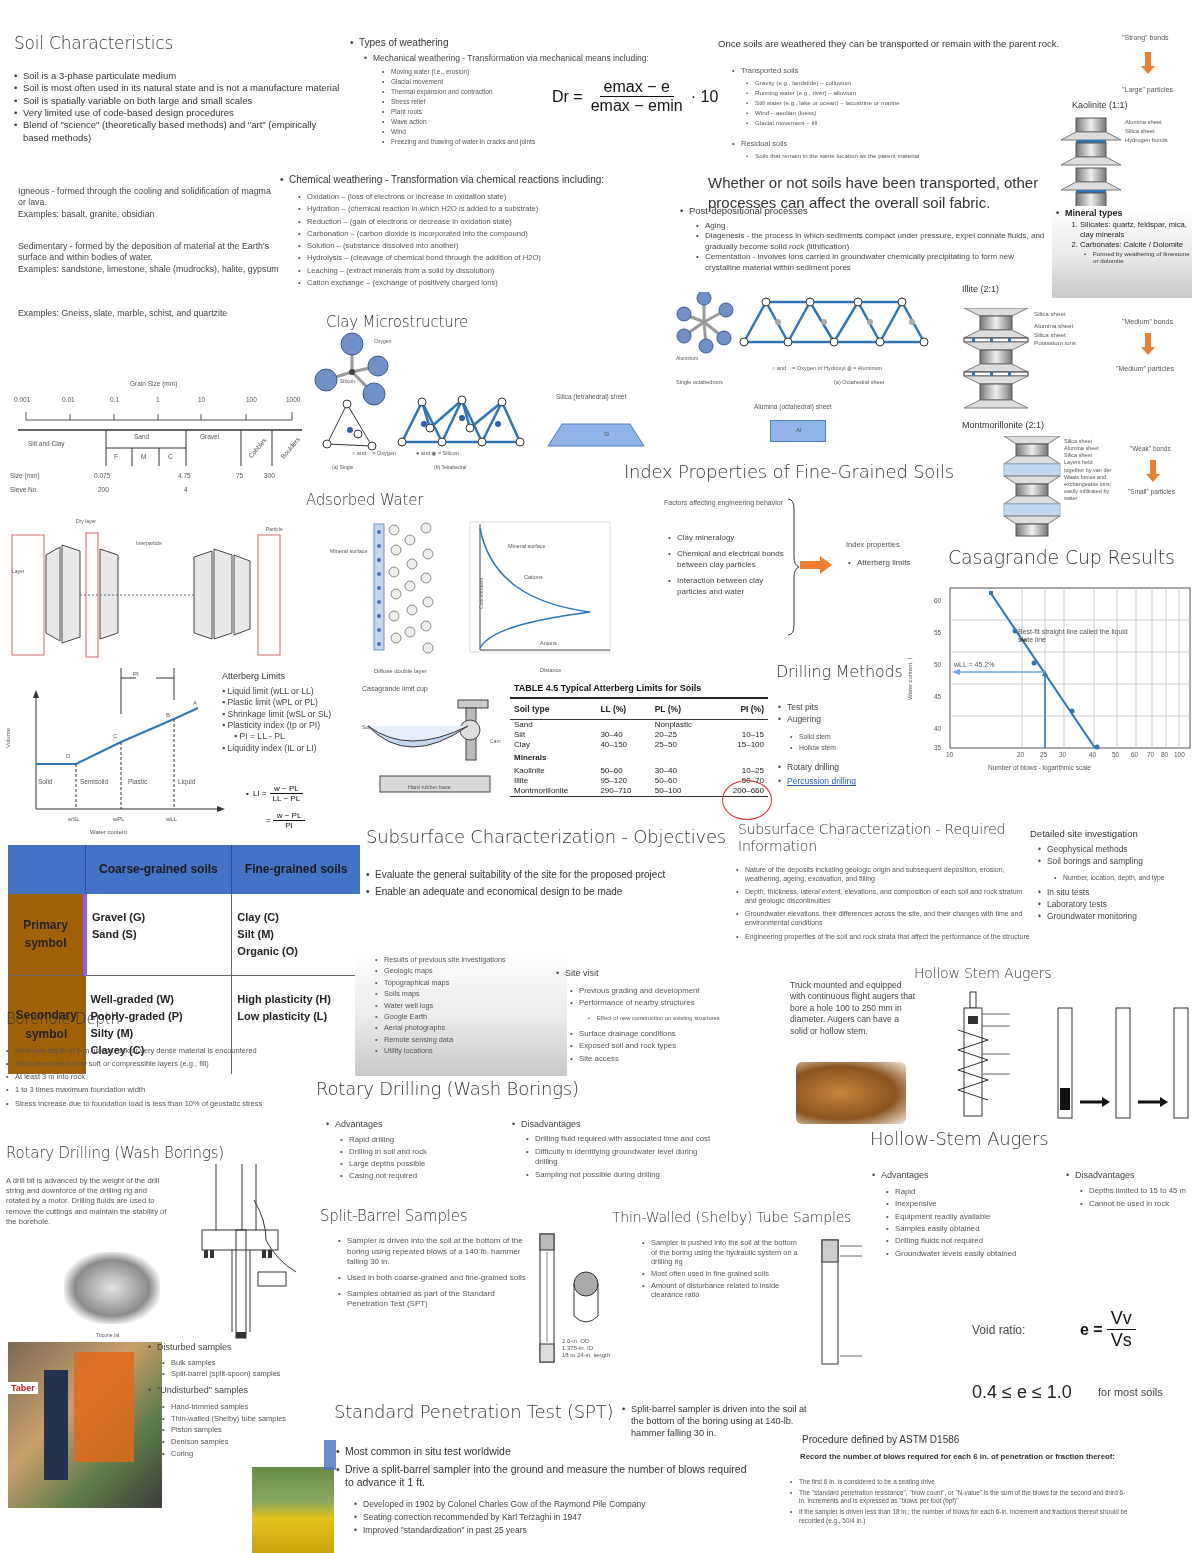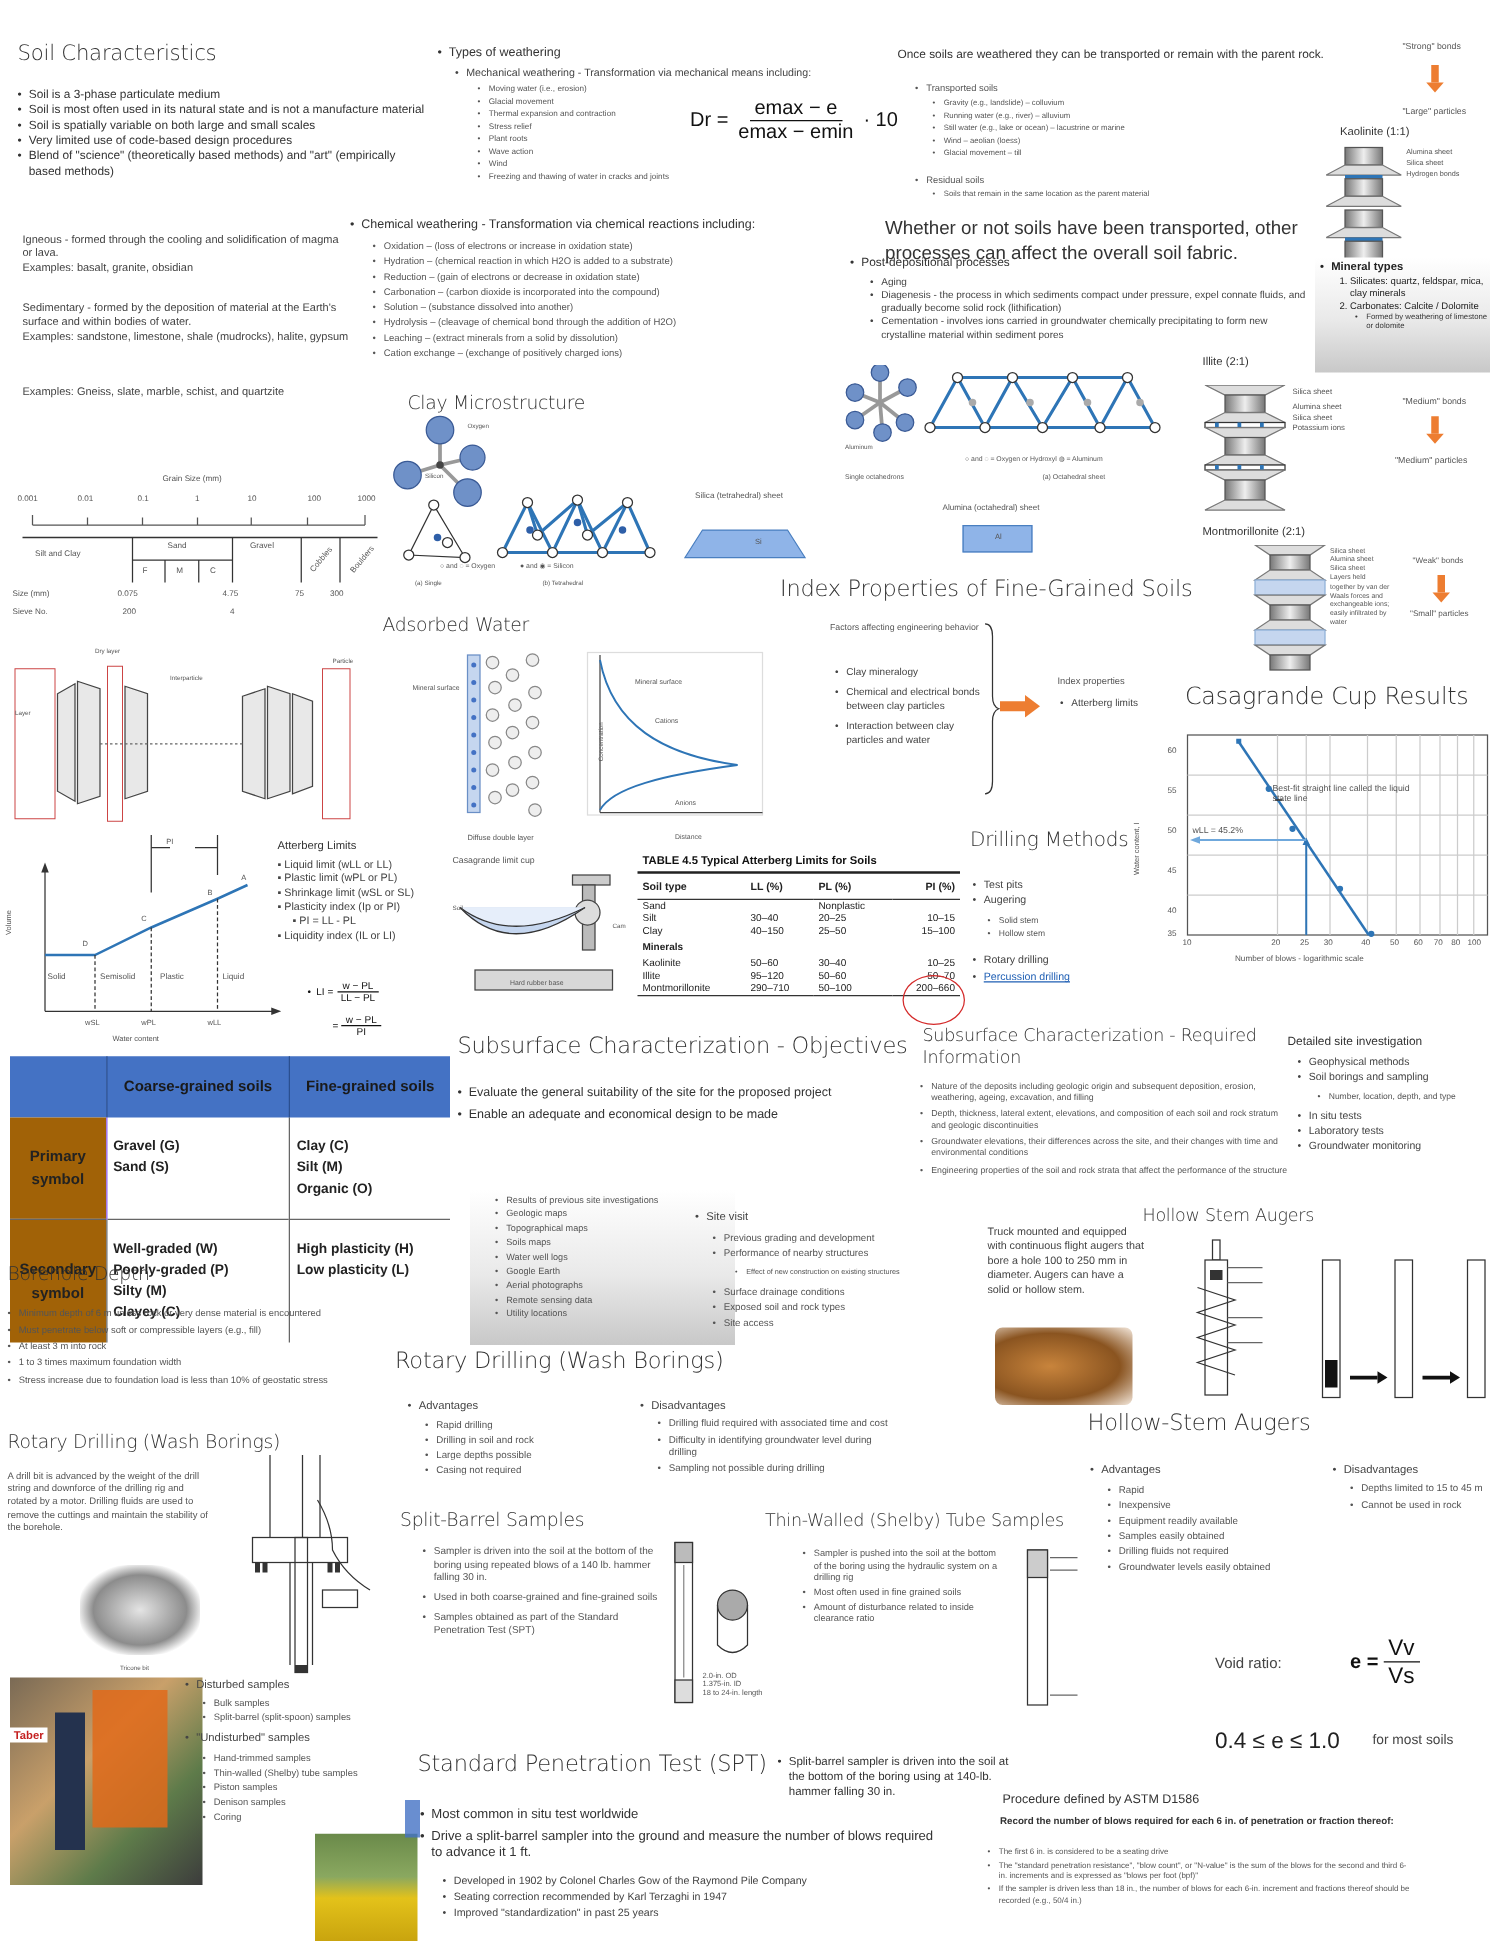--- a/index.html
+++ b/index.html
@@ -659,21 +659,21 @@
 
 <table class="abs uscs" style="left:8px;top:845px;width:352px;">
   <tbody>
       <tr>
     <th style="width:77px;"></th>
     <th style="border-left:1px solid #2a4f90;">Coarse-grained soils</th>
     <th style="border-left:1px solid #2a4f90;">Fine-grained soils</th>
   </tr>
   <tr style="border-bottom:1px solid #666;">
     <td class="rowhead">Primary symbol</td>
-    <td style="border-left:1px solid #8b5cf6;">
+    <td style="border-left:4px solid #8b5cf6;">
           <div>Gravel (G)</div>
           <div>Sand (S)</div>
         </td>
     <td style="border-left:1px solid #666;">
           <div>Clay (C)</div>
           <div>Silt (M)</div>
           <div>Organic (O)</div>
         </td>
   </tr>
   <tr>
@@ -699,21 +699,21 @@
   <li style="margin-bottom:3px;">At least 3 m into rock</li>
   <li style="margin-bottom:3px;">1 to 3 times maximum foundation width</li>
   <li>Stress increase due to foundation load is less than 10% of geostatic stress</li>
 </ul>
 
 <div class="abs h1 lg" style="left:366px;top:826px;font-size:18px;">Subsurface Characterization - Objectives</div>
 <ul class="abs" style="left:366px;top:868px;width:370px;font-size:10px;color:#333;line-height:1.3;">
   <li style="margin-bottom:4px;white-space:nowrap;">Evaluate the general suitability of the site for the proposed project</li>
   <li style="margin-bottom:4px;">Enable an adequate and economical design to be made</li>
 </ul>
-<div class="abs gray-grad" style="left:376px;top:952px;width:212px;height:124px;">
+<div class="abs gray-grad" style="left:355px;top:952px;width:212px;height:124px;">
   <ul class="xs" style="font-size:7.3px;line-height:1.56;padding:2px 0 0 20px;">
     <li>Results of previous site investigations</li>
     <li>Geologic maps</li>
     <li>Topographical maps</li>
     <li>Soils maps</li>
     <li>Water well logs</li>
     <li>Google Earth</li>
     <li>Aerial photographs</li>
     <li>Remote sensing data</li>
     <li>Utility locations</li>

